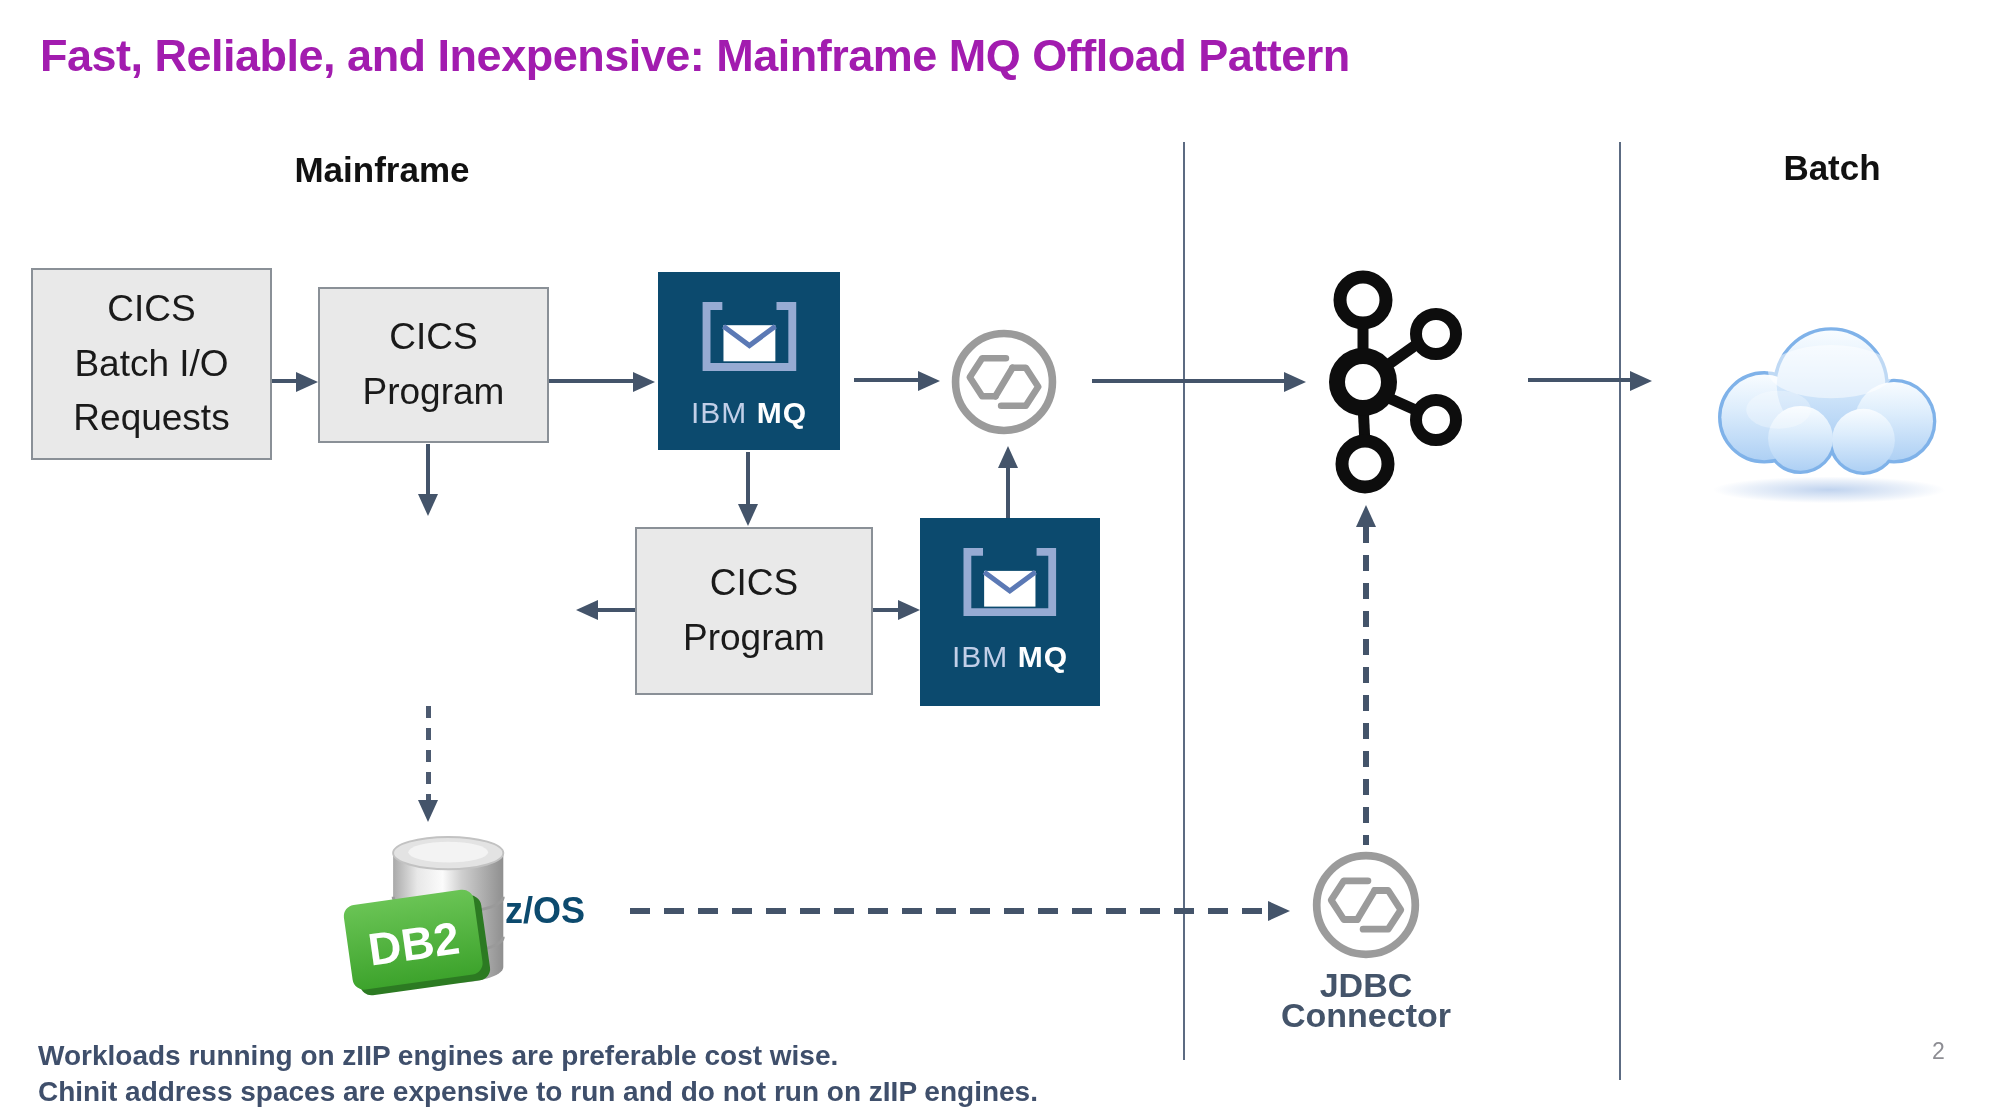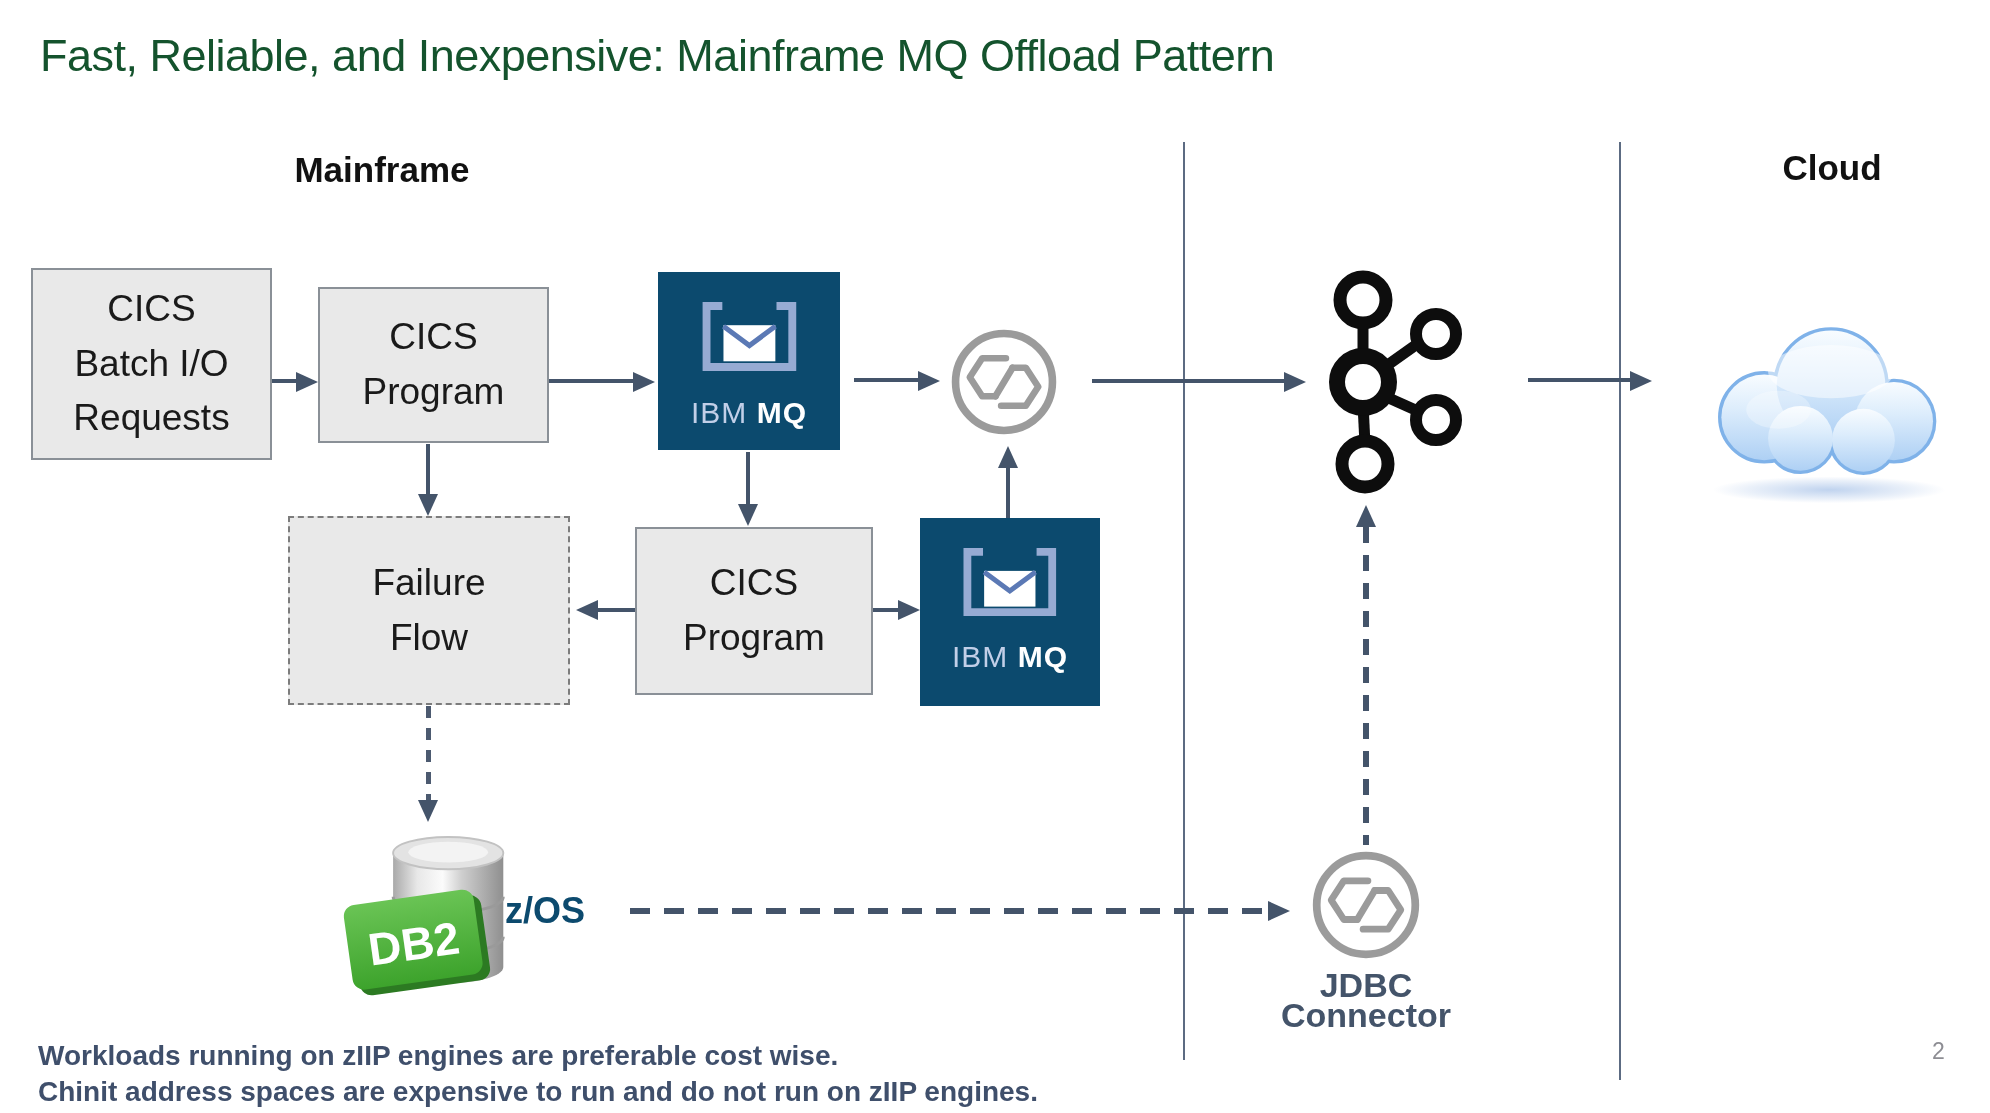--- a/index.html
+++ b/index.html
@@ -1,22 +1,22 @@
 <!DOCTYPE html>
 <html><head>
 <meta charset="utf-8">
 <style>
   html,body { margin:0; padding:0; background:#ffffff; }
   .slide {
     position:relative; width:1990px; height:1113px; background:#ffffff;
     font-family:"Liberation Sans", sans-serif; overflow:hidden;
   }
   .title {
-    position:absolute; left:40px; top:30px; font-size:45px; font-weight:400;
-    color:#14532d; letter-spacing:-0.5px; white-space:nowrap;
+    position:absolute; left:40px; top:30px; font-size:45px; font-weight:700;
+    color:#a21caf; letter-spacing:-0.5px; white-space:nowrap;
   }
   .col-header { position:absolute; font-weight:700; color:#111; font-size:35px; text-align:center; }
   #hdr-mainframe { left:262px; top:150px; width:240px; }
   #hdr-onprem   { left:1238px; top:162px; width:240px; }
   #hdr-cloud    { left:1712px; top:148px; width:240px; }
 
   .vline { position:absolute; width:2px; background:#5c6b82; top:142px; }
   #vline1 { left:1183px; height:918px; }
   #vline2 { left:1619px; height:938px; }
 
@@ -91,41 +91,37 @@
   #d3-head  { left:1356px; top:505px; }               #d3-shaft { left:1363px; top:527px; height:318px; }
 </style>
 </head>
 <body>
 
 <div class="slide">
 
   <div class="title">Fast, Reliable, and Inexpensive: Mainframe MQ Offload Pattern</div>
 
   <div class="col-header" id="hdr-mainframe">Mainframe</div>
-  <div class="col-header" id="hdr-cloud">Cloud</div>
+  <div class="col-header" id="hdr-cloud">Batch</div>
 
   <div class="vline" id="vline1"></div>
   <div class="vline" id="vline2"></div>
 
 
   <div class="box" id="box-cics-batch">
     <div>CICS</div>
     <div>Batch I/O</div>
     <div>Requests</div>
   </div>
 
   <div class="box" id="box-cics-program-1">
     <div>CICS</div>
     <div>Program</div>
   </div>
 
-  <div class="box" id="box-failure-flow">
-    <div>Failure</div>
-    <div>Flow</div>
-  </div>
 
   <div class="box" id="box-cics-program-2">
     <div>CICS</div>
     <div>Program</div>
   </div>
 
   <div class="mqbox" id="mq1">
     <svg class="mq-icon" viewBox="0 0 100 80">
       <path d="M26 8 H12 V62 H88 V8 H74" fill="none" stroke="#97abd3" stroke-width="7"></path>
       <rect x="27" y="25" width="46" height="32" fill="#ffffff"></rect>

